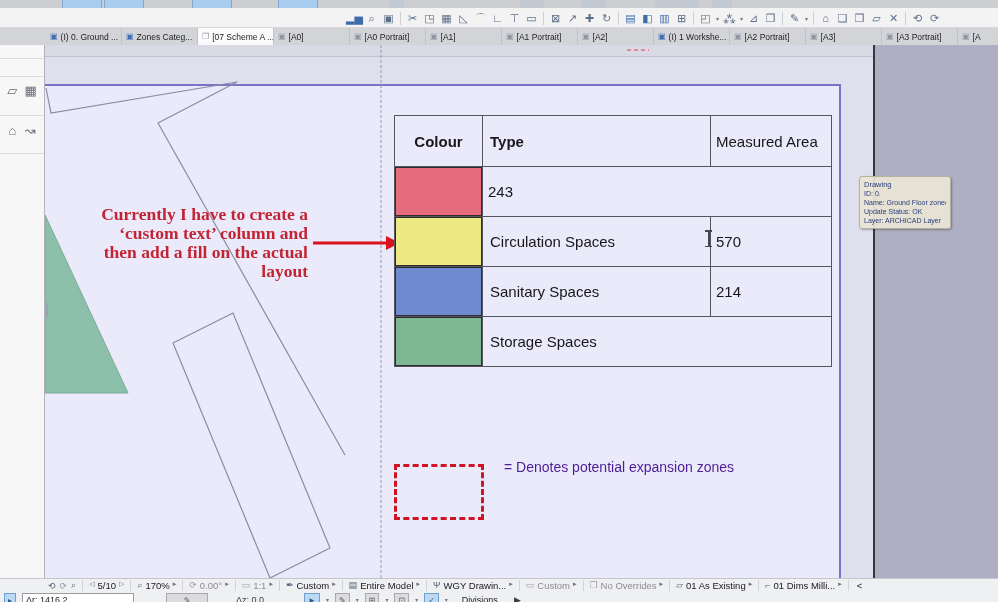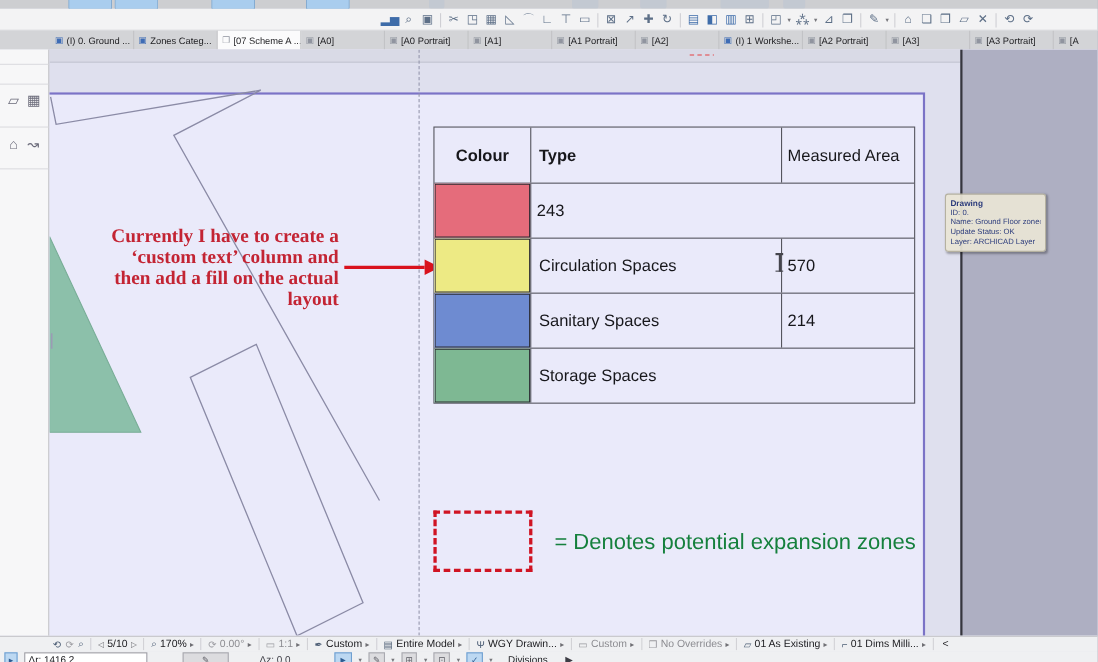--- a/index.html
+++ b/index.html
@@ -51,31 +51,31 @@
   .zc.c3{width:121px;border-left:1px solid #55555e;padding-left:5px}
   .zrow.head .c1,.zrow.head .c2{font-weight:bold}
   .swatch{width:100%;height:100%;box-shadow:inset 0 0 0 1px #2c2c32}
   
   #ibeam{left:660px;top:185px;width:7px;height:17px}
   #ibeam i{position:absolute;left:3px;top:0;width:1.5px;height:17px;background:#45454c}
   #ibeam b{position:absolute;left:0;width:7px;height:1.5px;background:#45454c}
   #ibeam b.bt{top:0}#ibeam b.bb{bottom:0}
   
   #dashrect{left:349px;top:419px;width:84px;height:50px;border:3px dashed #d01423}
-  #legend{left:459px;top:437px;font-size:20px;color:#15803d;white-space:nowrap}
+  #legend{left:459px;top:414px;font-size:14px;color:#4c1d95;white-space:nowrap}
   
   #tooltip{left:814px;top:131px;width:92px;box-sizing:border-box;background:rgba(233,229,213,.93);
            border:1px solid #b5b1a0;border-radius:3px;padding:3px 4px;font-size:7px;line-height:9px;
            color:#2c3c7c;box-shadow:1px 1px 2px rgba(0,0,0,.3)}
-  #tooltip .tt{font-weight:bold;font-size:7.5px}
+  #tooltip .tt{font-weight:normal;font-size:7.5px}
   #tooltip div{white-space:nowrap;overflow:hidden}
   
   #statusbar{left:0;top:578px;width:998px;height:14px;background:#eff0f2;border-top:1px solid #c6c6ca;
              box-sizing:border-box;display:flex;align-items:center;padding-left:48px;gap:4px;font-size:9.5px;white-space:nowrap}
-  .sit{display:flex;align-items:center;gap:3px}
+  .sit{display:flex;align-items:flex-start;gap:3px}
   .sic{font-size:9px;color:#4e5f76}
   .sic.gr{color:#9a9aa0}
   .slb{color:#202024}
   .slb.gray{color:#8c8c91}
   .sar{font-size:7px;color:#6f6f74}
   .ssep{width:1px;height:11px;background:#d2d2d6;margin:0 2px}
   
   #tracker{left:0;top:592px;width:998px;height:10px;background:#eff0f2;overflow:hidden;display:flex;
            align-items:flex-start;padding:1px 0 0 4px;box-sizing:border-box;gap:6px;font-size:9px}
   .trkbtn{height:14px;display:flex;align-items:center;justify-content:center;border:1px solid #a9a9b0;

